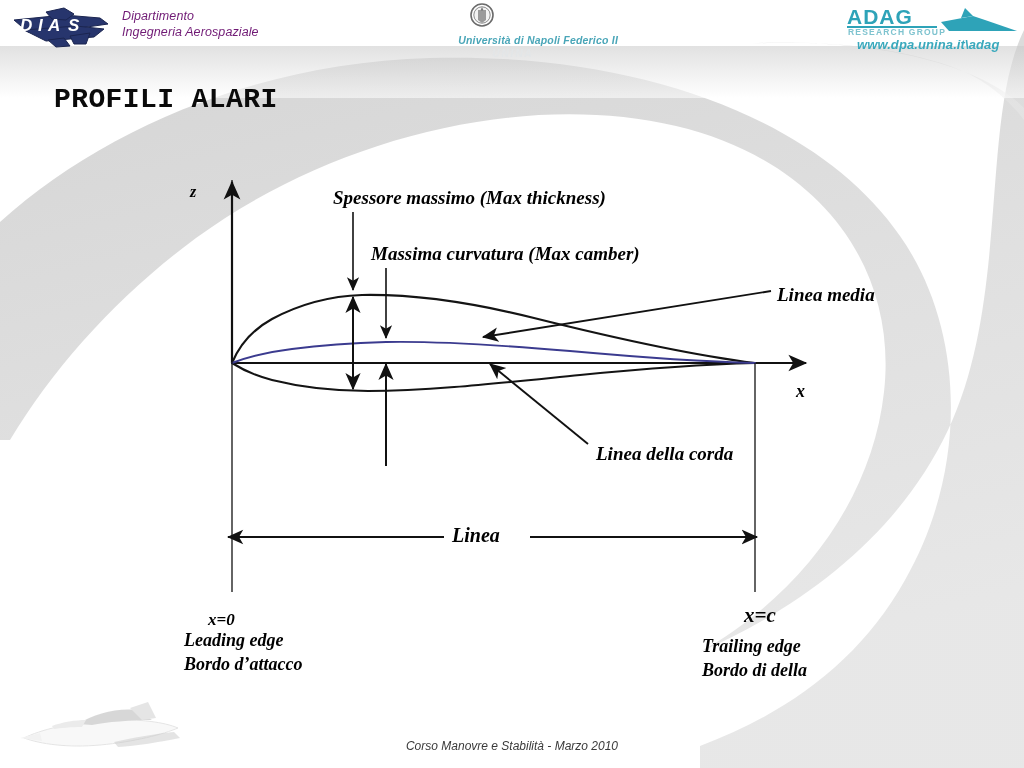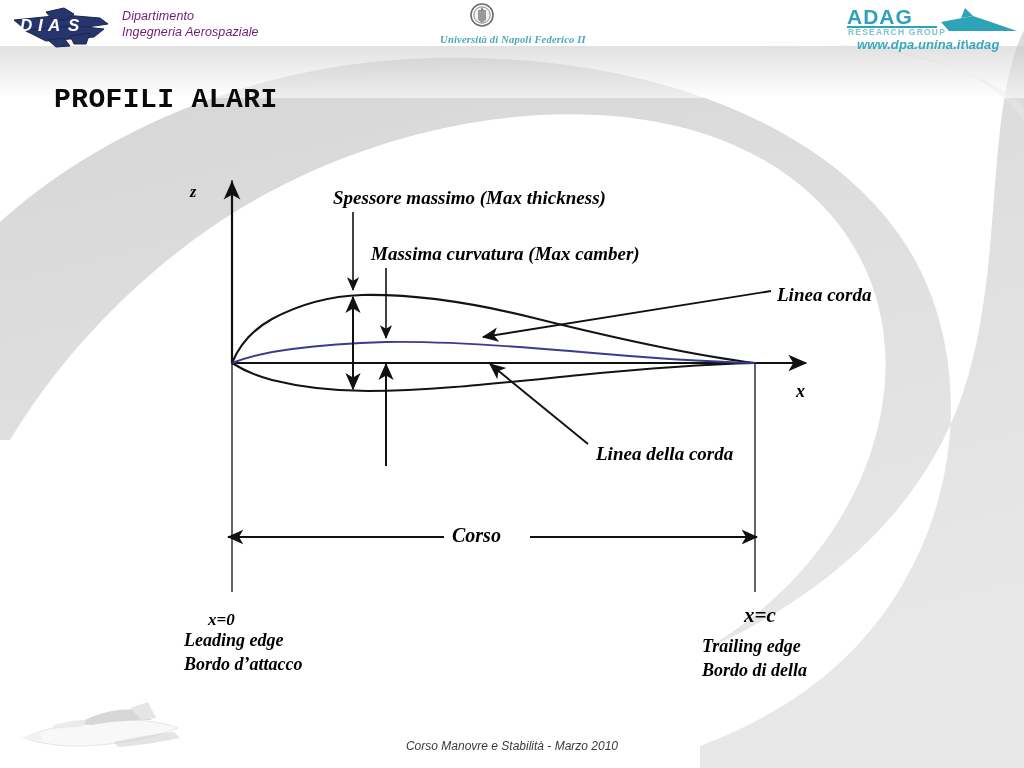--- a/index.html
+++ b/index.html
@@ -19,22 +19,22 @@
   #logo-dias{left:8px;top:6px;width:108px;height:42px;}
   #dias-text{
     position:absolute;left:122px;top:9px;z-index:5;
     font-family:"Liberation Sans", sans-serif;
     font-size:12.5px;line-height:15.5px;color:#701a75;font-style:italic;
     white-space:pre-line;letter-spacing:.1px;
   }
 
   #logo-unina{left:464px;top:2px;width:36px;height:30px;}
   #unina-text{
-    position:absolute;left:408px;top:34px;z-index:5;width:210px;text-align:center;
-    font-family:Liberation Serif, serif;
+    position:absolute;left:408px;top:34px;z-index:5;width:210px;text-align:right;
+    font-family:Liberation Sans, sans-serif;
     font-size:10.5px;font-weight:bold;font-style:italic;color:#4aa6b8;
     letter-spacing:.2px;
   }
   #unina-ghost{
     position:absolute;left:408px;top:48px;z-index:4;width:210px;text-align:center;
     font-size:10px;font-weight:bold;font-style:italic;color:#e3e6e8;letter-spacing:2px;
   }
 
   #logo-adag{left:845px;top:4px;width:175px;height:34px;}
   #adag-url{
@@ -221,23 +221,23 @@
     <line x1="755" y1="363" x2="755" y2="592" stroke="#111" stroke-width="1.3"></line>
 
     <line x1="228" y1="537" x2="444" y2="537" stroke="#111" stroke-width="1.9" marker-start="url(#ah-start)"></line>
     <line x1="530" y1="537" x2="757" y2="537" stroke="#111" stroke-width="1.9" marker-end="url(#ah)"></line>
   </svg>
 
   <div class="dlabel" id="lab-z">z</div>
   <div class="dlabel" id="lab-x">x</div>
   <div class="dlabel" id="lab-camber">Massima curvatura (Max camber)</div>
   <div class="dlabel" id="lab-thickness">Spessore massimo (Max thickness)</div>
-  <div class="dlabel" id="lab-linea-media">Linea corda</div>
+  <div class="dlabel" id="lab-linea-media">Linea media</div>
   <div class="dlabel" id="lab-linea-corda">Linea della corda</div>
-  <div class="dlabel" id="lab-corda">Corso</div>
+  <div class="dlabel" id="lab-corda">Linea</div>
   <div class="dlabel" id="lab-x0">x=0</div>
   <div class="dlabel" id="lab-le">Leading edge
 Bordo d’attacco</div>
   <div class="dlabel" id="lab-xc">x=c</div>
   <div class="dlabel" id="lab-te">Trailing edge
 Bordo di della</div>
 
   <svg id="plane" viewBox="0 0 180 60">
     <g opacity="0.55">
       <path d="M10,40 C26,32 56,24 96,22 C126,21 150,24 164,30 C150,36 120,44 86,47 C54,50 26,46 10,40 Z" fill="#f4f4f4" stroke="#cfcfcf" stroke-width="1"></path>

